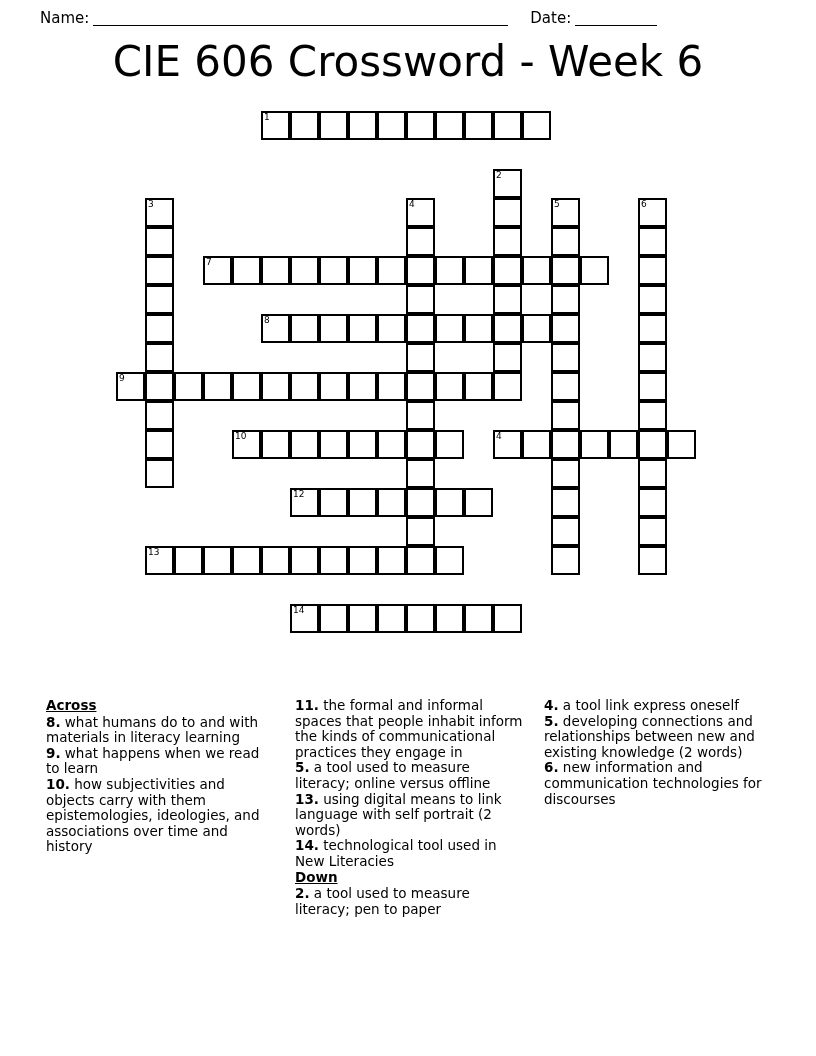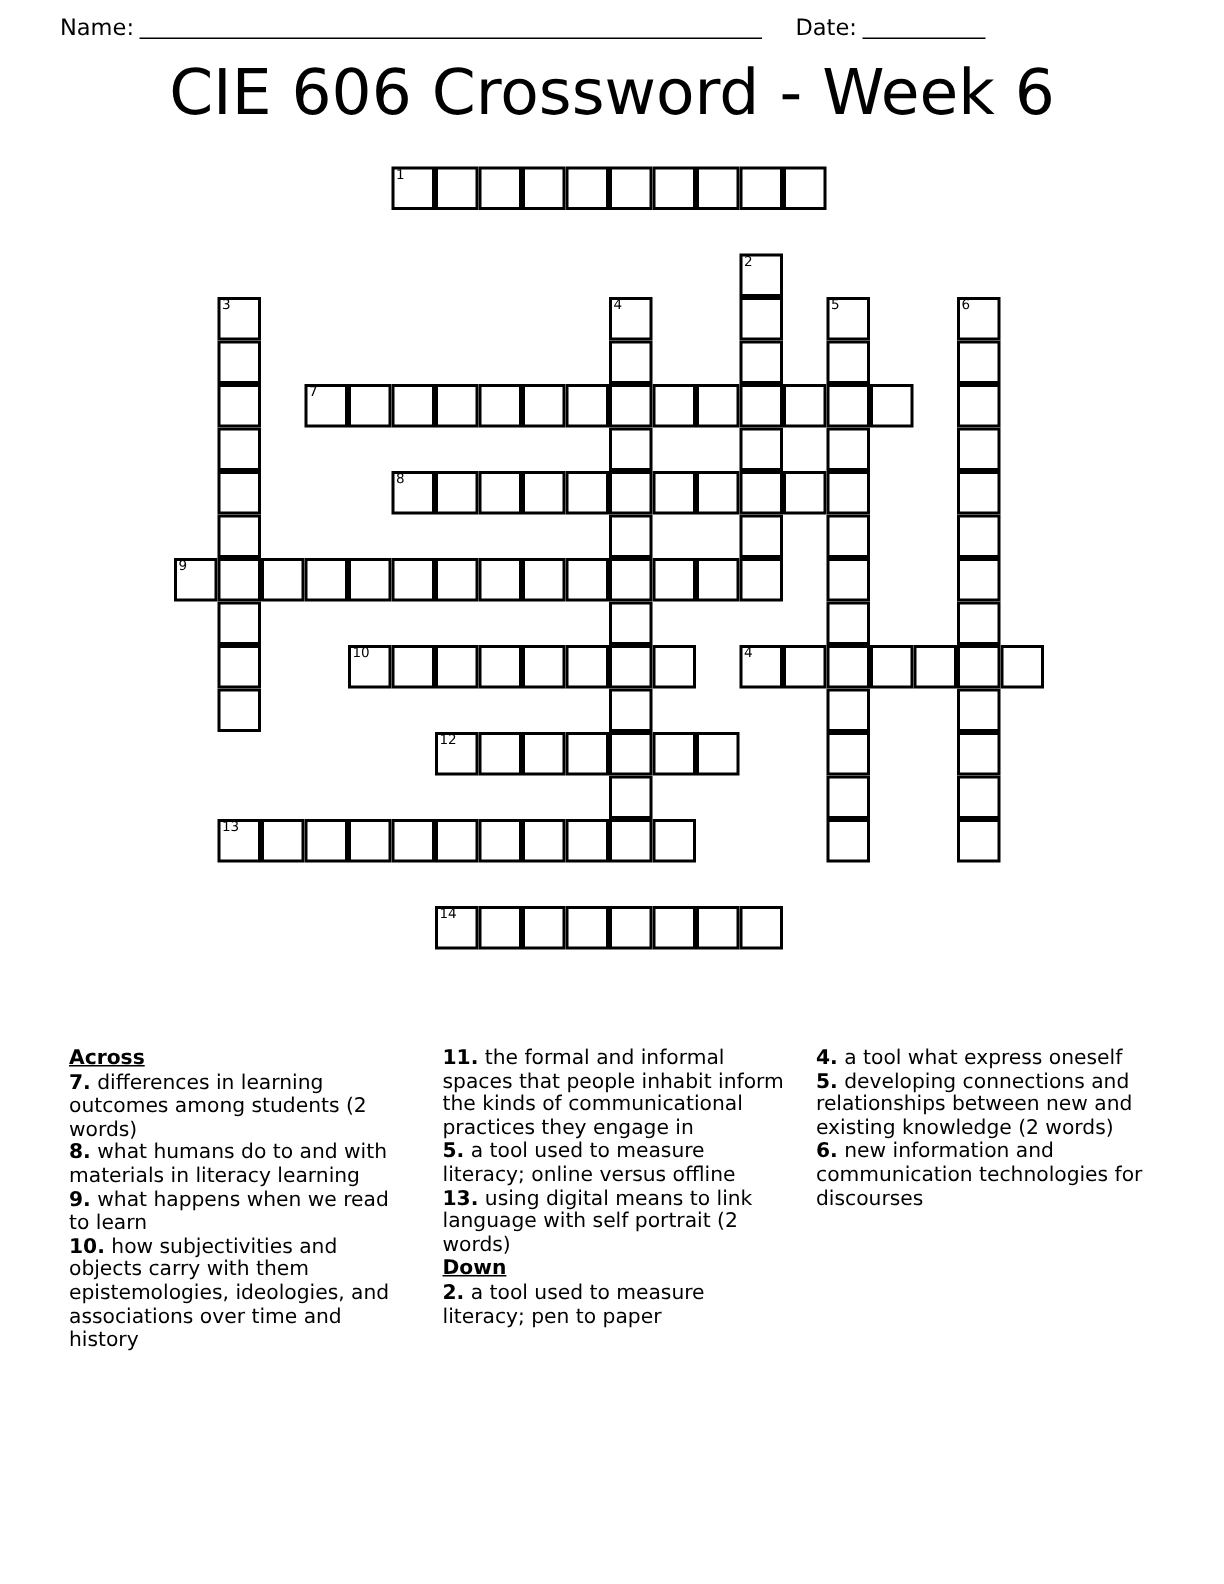--- a/index.html
+++ b/index.html
@@ -287,30 +287,30 @@
     <div class="cell" style="left: 377px; top: 604px;"></div>
     <div class="cell" style="left: 406px; top: 604px;"></div>
     <div class="cell" style="left: 435px; top: 604px;"></div>
     <div class="cell" style="left: 464px; top: 604px;"></div>
     <div class="cell" style="left: 493px; top: 604px;"></div>
   </div>
 
 <div id="clues">
   <div class="clue-col" id="clue-col-1">
       <span class="clue-heading">Across</span>
-      <p class="clue-item"><span class="clue-num">7.</span><span class="clue-text"> differences in learning outcomes among students (2 words)</span></p>
       <p class="clue-item"><span class="clue-num">8.</span><span class="clue-text"> what humans do to and with materials in literacy learning</span></p>
       <p class="clue-item"><span class="clue-num">9.</span><span class="clue-text"> what happens when we read to learn</span></p>
       <p class="clue-item"><span class="clue-num">10.</span><span class="clue-text"> how subjectivities and objects carry with them epistemologies, ideologies, and associations over time and history</span></p>
     </div>
   <div class="clue-col" id="clue-col-2">
       <p class="clue-item"><span class="clue-num">11.</span><span class="clue-text"> the formal and informal spaces that people inhabit inform the kinds of communicational practices they engage in</span></p>
       <p class="clue-item"><span class="clue-num">5.</span><span class="clue-text"> a tool used to measure literacy; online versus offline</span></p>
       <p class="clue-item"><span class="clue-num">13.</span><span class="clue-text"> using digital means to link language with self portrait (2 words)</span></p>
+      <p class="clue-item"><span class="clue-num">14.</span><span class="clue-text"> technological tool used in New Literacies</span></p>
       <span class="clue-heading">Down</span>
       <p class="clue-item"><span class="clue-num">2.</span><span class="clue-text"> a tool used to measure literacy; pen to paper</span></p>
     </div>
   <div class="clue-col" id="clue-col-3">
-      <p class="clue-item"><span class="clue-num">4.</span><span class="clue-text"> a tool what express oneself</span></p>
+      <p class="clue-item"><span class="clue-num">4.</span><span class="clue-text"> a tool link express oneself</span></p>
       <p class="clue-item"><span class="clue-num">5.</span><span class="clue-text"> developing connections and relationships between new and existing knowledge (2 words)</span></p>
       <p class="clue-item"><span class="clue-num">6.</span><span class="clue-text"> new information and communication technologies for discourses</span></p>
     </div>
 </div>
 
 </body></html>

